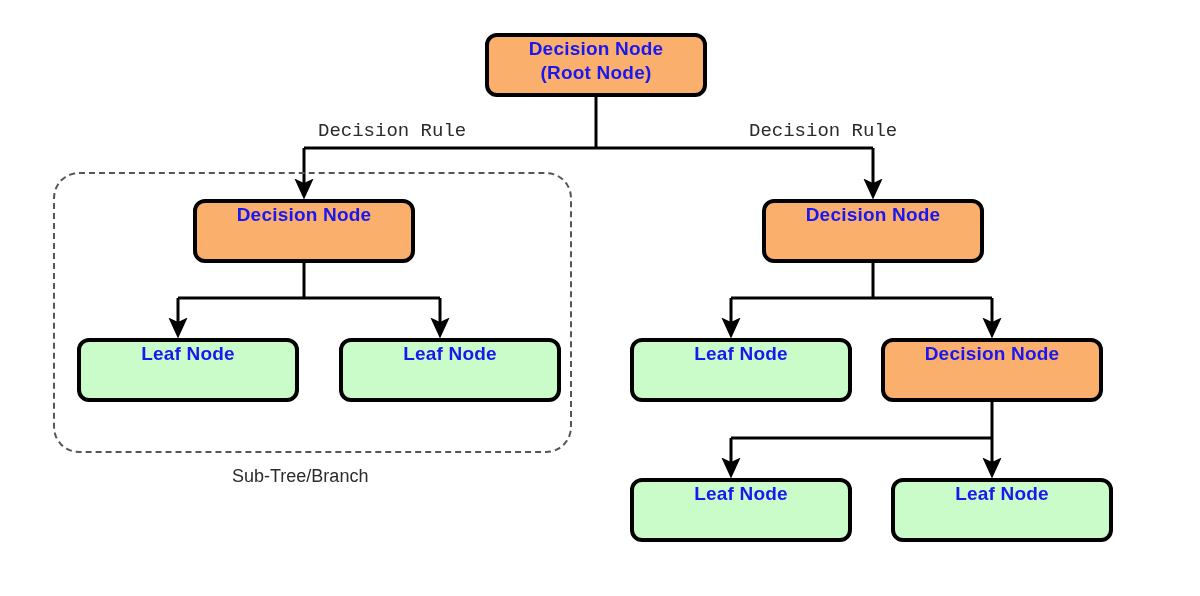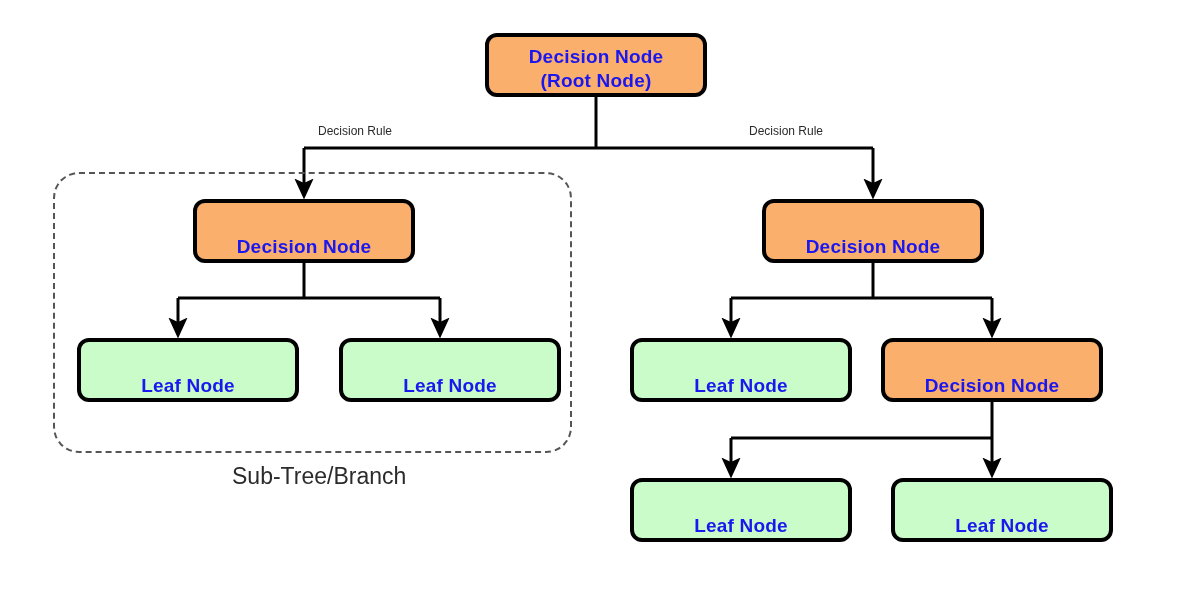--- a/index.html
+++ b/index.html
@@ -23,21 +23,21 @@
     top: 0;
     width: 1200px;
     height: 596px;
   }
   .node {
     position: absolute;
     box-sizing: border-box;
     border: 4px solid #000000;
     border-radius: 12px;
     display: flex;
-    align-items: flex-end;
+    align-items: flex-start;
     justify-content: center;
     text-align: center;
     color: #1a17ef;
     font-weight: bold;
     font-size: 19px;
     line-height: 24px;
     letter-spacing: 0.2px;
     font-family: "Liberation Sans", sans-serif;
     z-index: 3;
   }
@@ -48,38 +48,38 @@
     background: #c9fcc9;
     margin-left: 10px;
   }
   .node-label {
     white-space: pre-line;
     display: block;
   }
   .edge-label {
     position: absolute;
     color: #2b2b2b;
-    font-size: 12px;
+    font-size: 19px;
     line-height: 20px;
-    font-family: Liberation Sans, sans-serif;
+    font-family: Liberation Mono, monospace;
     white-space: nowrap;
     z-index: 4;
   }
   .group-box {
     position: absolute;
     box-sizing: border-box;
     border: 2px dashed #555555;
     border-radius: 26px;
     background: transparent;
     z-index: 1;
   }
   .group-caption {
     position: absolute;
     color: #2b2b2b;
-    font-size: 23px;
+    font-size: 18px;
     line-height: 21px;
     font-family: "Liberation Sans", sans-serif;
     white-space: nowrap;
     z-index: 4;
   }
 </style>
 </head>
 <body>
 
 <div id="diagram-root" style="background: rgb(255, 255, 255);">

